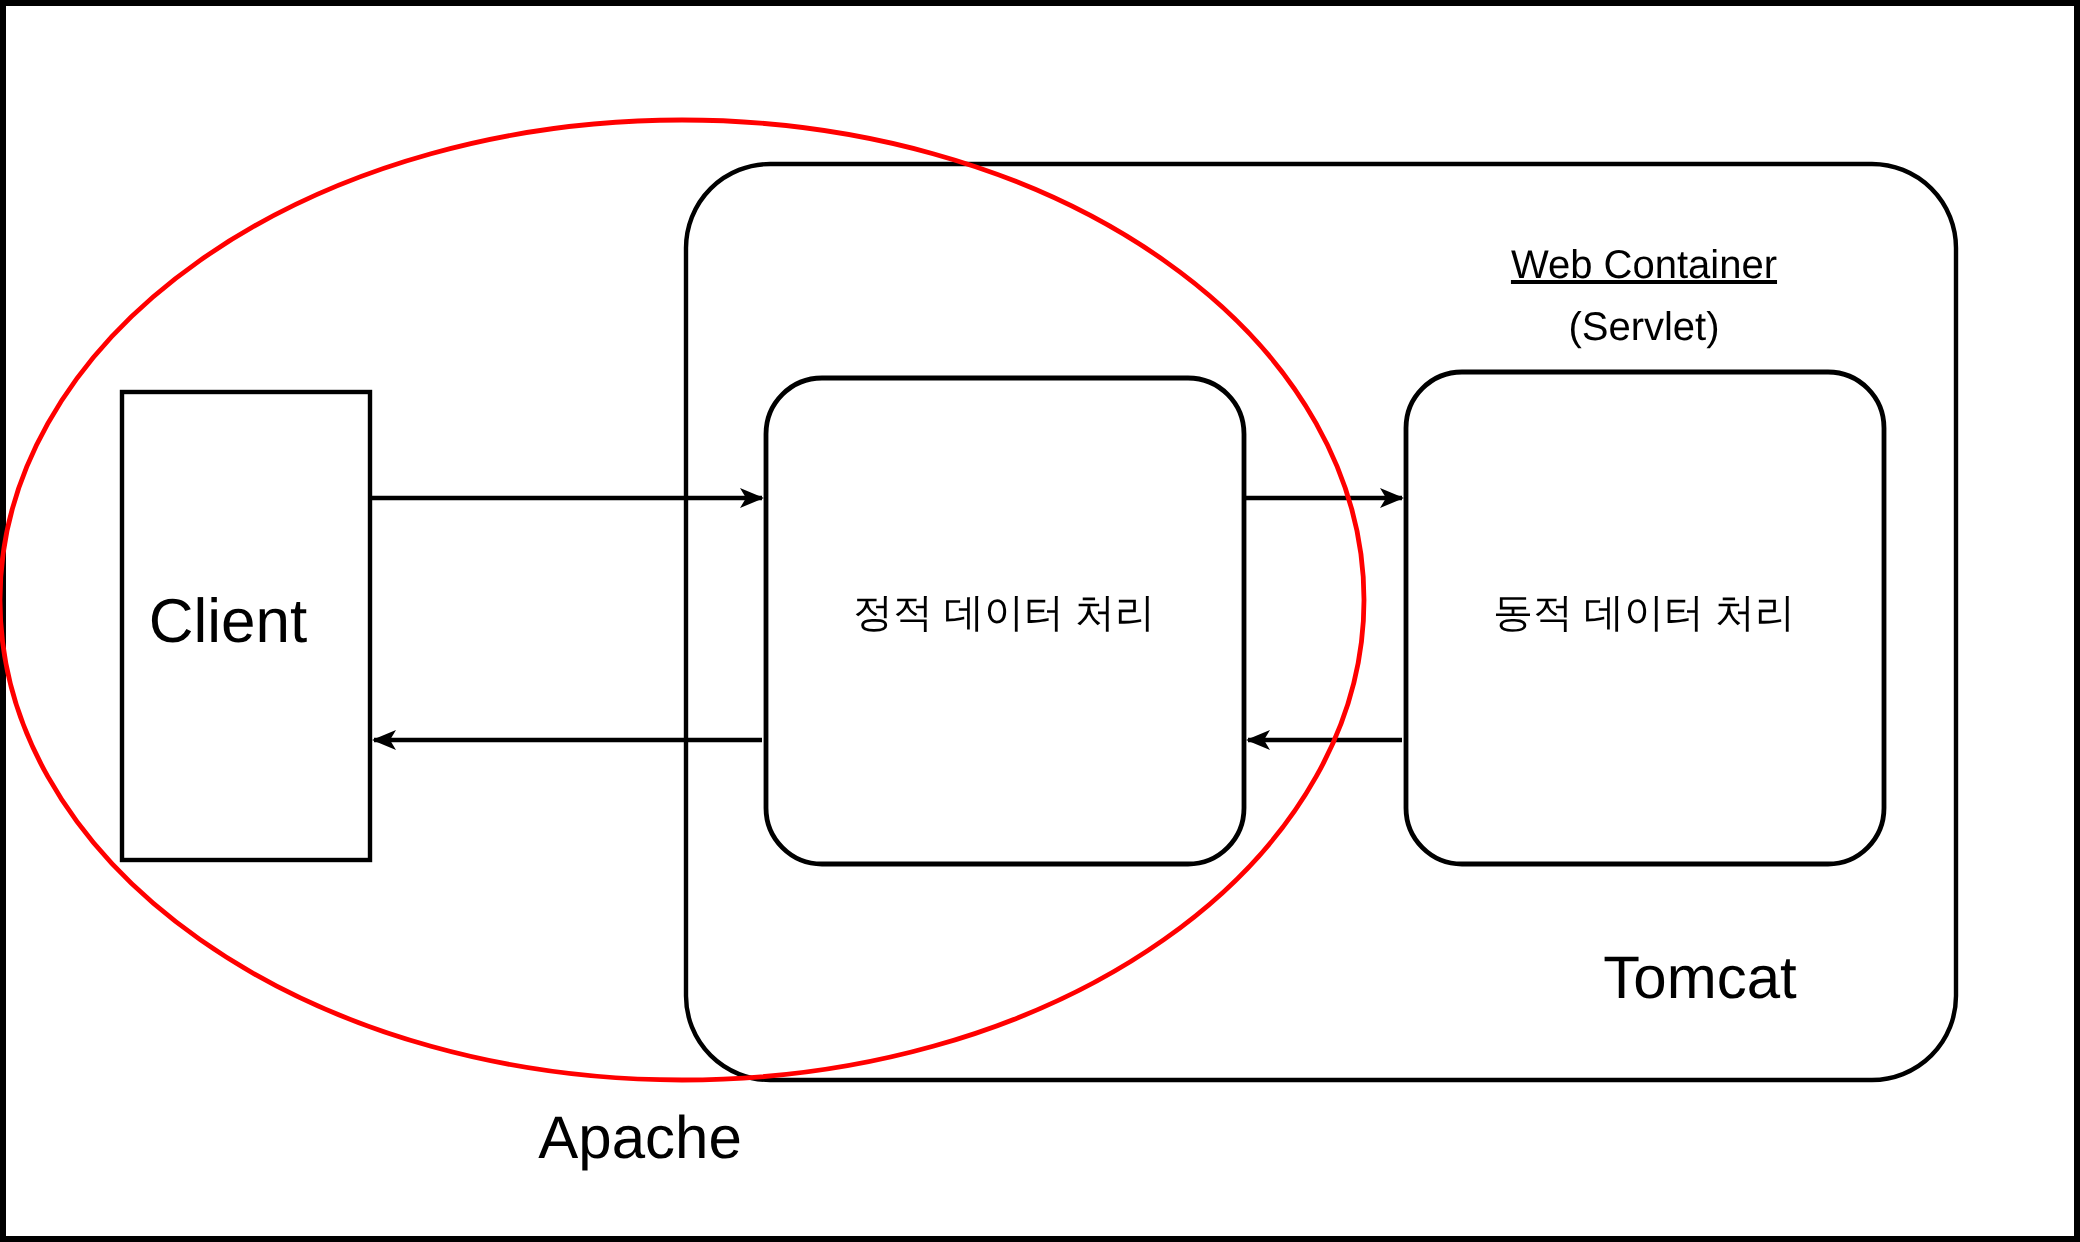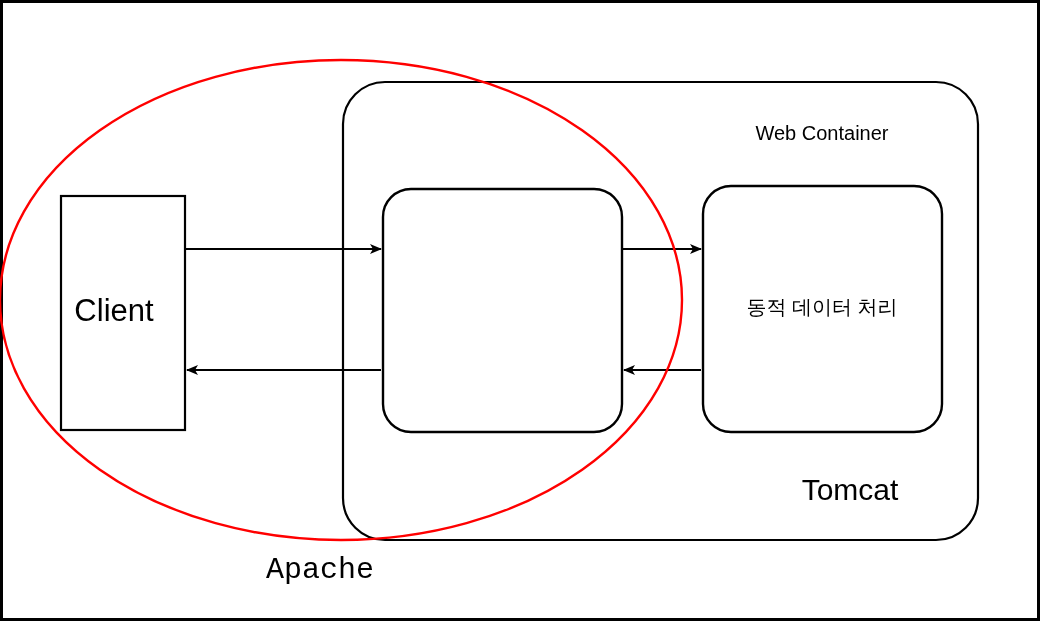--- a/index.html
+++ b/index.html
@@ -47,20 +47,21 @@
     left: 400px;
     top: 136px;
     width: 204px;
     font-size: 20px;
   }
   .lbl-web-container {
     left: 712px;
     top: 122px;
     width: 220px;
     font-size: 20px;
+    text-decoration: underline;
   }
   .lbl-servlet {
     left: 712px;
     top: 153px;
     width: 220px;
     font-size: 20px;
   }
   .lbl-static {
     left: 392px;
     top: 296px;
@@ -77,21 +78,20 @@
     left: 760px;
     top: 473px;
     width: 180px;
     font-size: 30px;
   }
   .lbl-apache {
     left: 230px;
     top: 553px;
     width: 180px;
     font-size: 30px;
-    font-family: Liberation Mono, monospace;
   }
 </style>
 </head>
 <body>
 
 <div id="canvas">
 
   <svg id="diagram-svg" viewBox="0 0 1040 621" xmlns="http://www.w3.org/2000/svg">
     <defs>
       <marker id="arrowhead" markerWidth="12" markerHeight="10" refX="11" refY="5" orient="auto" markerUnits="userSpaceOnUse">
@@ -118,21 +118,23 @@
     <line x1="381" y1="370" x2="187" y2="370" stroke="#000000" stroke-width="2.2" marker-end="url(#arrowhead)"></line>
 
     <ellipse cx="341" cy="300" rx="341" ry="240" fill="none" stroke="#ff0000" stroke-width="2.4"></ellipse>
   </svg>
 
   <div class="lbl lbl-client">Client</div>
 
 
   <div class="lbl lbl-web-container">Web Container</div>
 
+  <div class="lbl lbl-servlet">(Servlet)</div>
 
+  <div class="lbl lbl-static">정적 데이터 처리</div>
 
   <div class="lbl lbl-dynamic">동적 데이터 처리</div>
 
   <div class="lbl lbl-tomcat">Tomcat</div>
 
   <div class="lbl lbl-apache">Apache</div>
 
 </div>
 
 </body></html>

